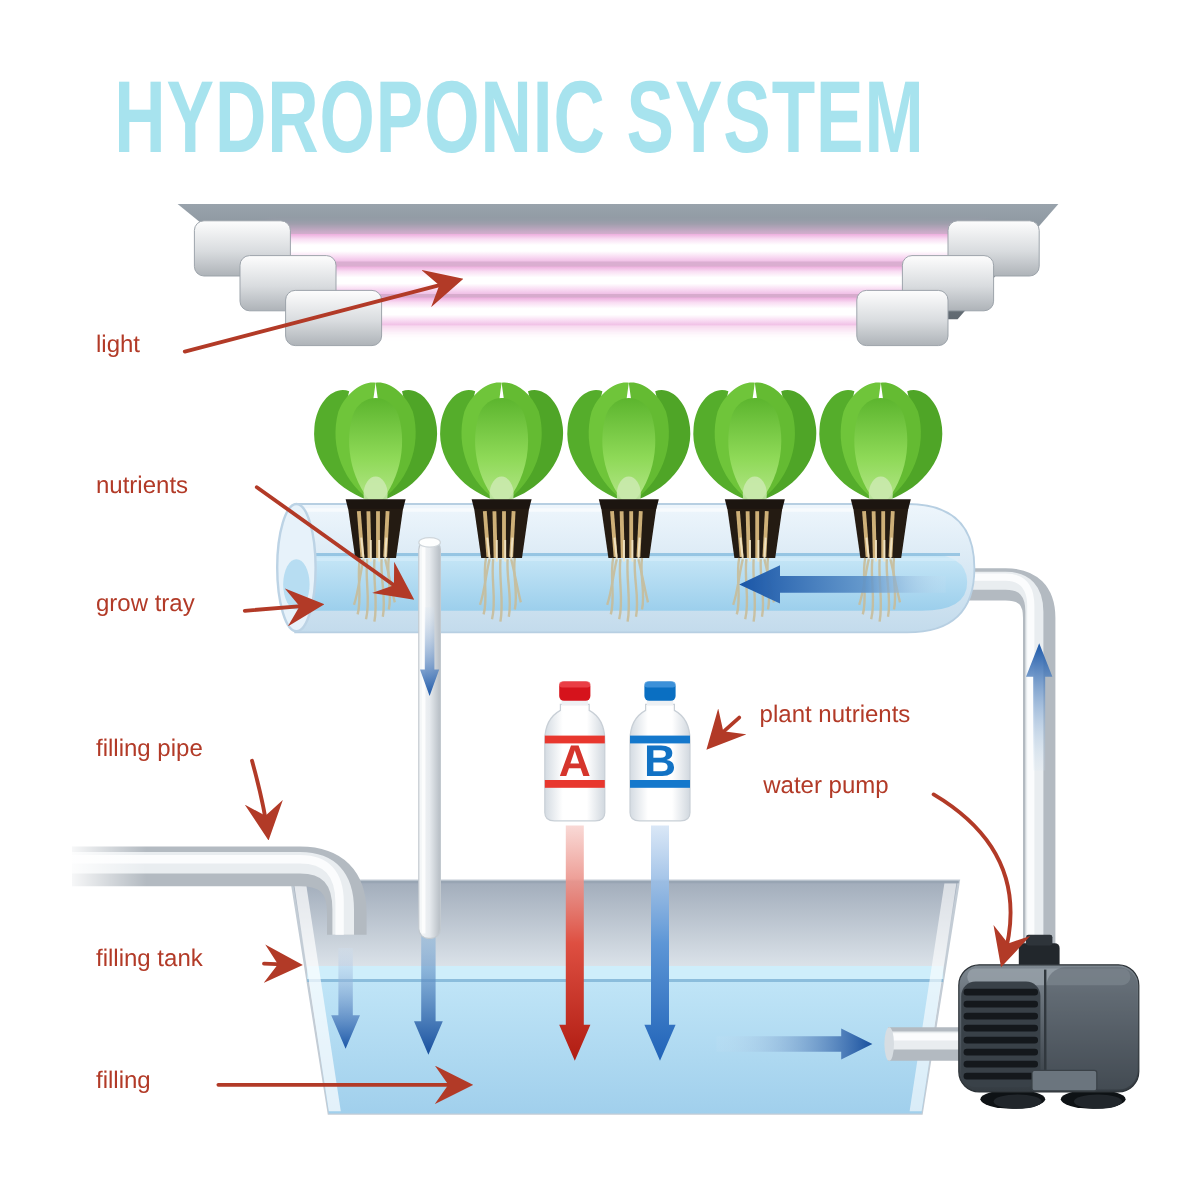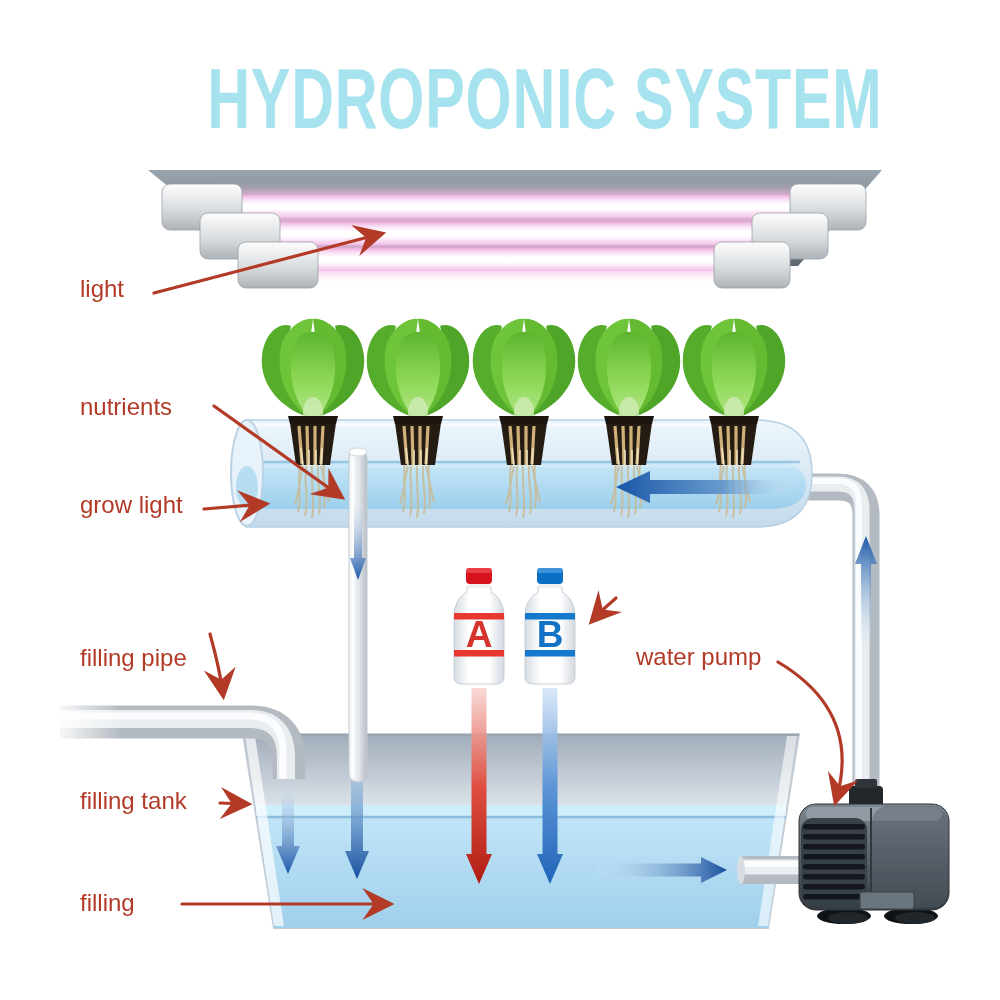--- a/index.html
+++ b/index.html
@@ -2,25 +2,25 @@
 <html style="--title: #a7e3ee; --label-red: #b23a27;"><head>
 <meta charset="utf-8">
 <style>
   :root{
     --title:#a7e3ee;
     --label-red:#b23a27;
   }
   html,body{margin:0;padding:0;background:#ffffff;}
   .stage{position:relative;width:1000px;height:1000px;background:#fff;overflow:hidden;
          font-family:"Liberation Sans", sans-serif;}
-  .title-wrap{position:absolute;top:56px;left:0;width:978px;text-align:right;}
+  .title-wrap{position:absolute;top:56px;left:0;width:978px;text-align:left;}
   .title{display:inline-block;font-weight:bold;font-size:76px;line-height:1;
          color:var(--title);letter-spacing:1px;white-space:nowrap;
          transform:scale(0.78,1.12);transform-origin:center top;}
-  .lbl{position:absolute;font-size:24px;font-weight:500;color:var(--label-red);
+  .lbl{position:absolute;font-size:20px;font-weight:500;color:var(--label-red);
        line-height:1.1;white-space:nowrap;}
   svg{position:absolute;top:0;left:0;}
   .lblArrow{stroke:var(--label-red);stroke-width:3.2;fill:none;stroke-linecap:round;}
 </style>
 </head>
 <body>
 
 <div class="stage">
 
   <svg width="1000" height="1000" viewBox="0 0 1000 1000">
@@ -302,19 +302,20 @@
       <path class="lblArrow" d="M778 662 Q862 712 836 800" marker-end="url(#mk)"></path>
     </g>
   </svg>
 
   <div class="title-wrap">
     <span class="title">HYDROPONIC SYSTEM</span>
   </div>
 
   <div class="lbl" style="left:80px;top:276px;">light</div>
   <div class="lbl" style="left:80px;top:394px;">nutrients</div>
-  <div class="lbl" style="left:80px;top:492px;">grow light</div>
-  <div class="lbl" style="left:80px;top:645px;">filling pipe</div>
+  <div class="lbl" style="left:80px;top:492px;">grow tray</div>
+  <div class="lbl" style="left:80px;top:613px;">filling pipe</div>
   <div class="lbl" style="left:80px;top:788px;">filling tank</div>
   <div class="lbl" style="left:80px;top:890px;">filling</div>
+  <div class="lbl" style="left:633px;top:585px;">plant nutrients</div>
   <div class="lbl" style="left:636px;top:644px;">water pump</div>
 
 </div>
 
 </body></html>

